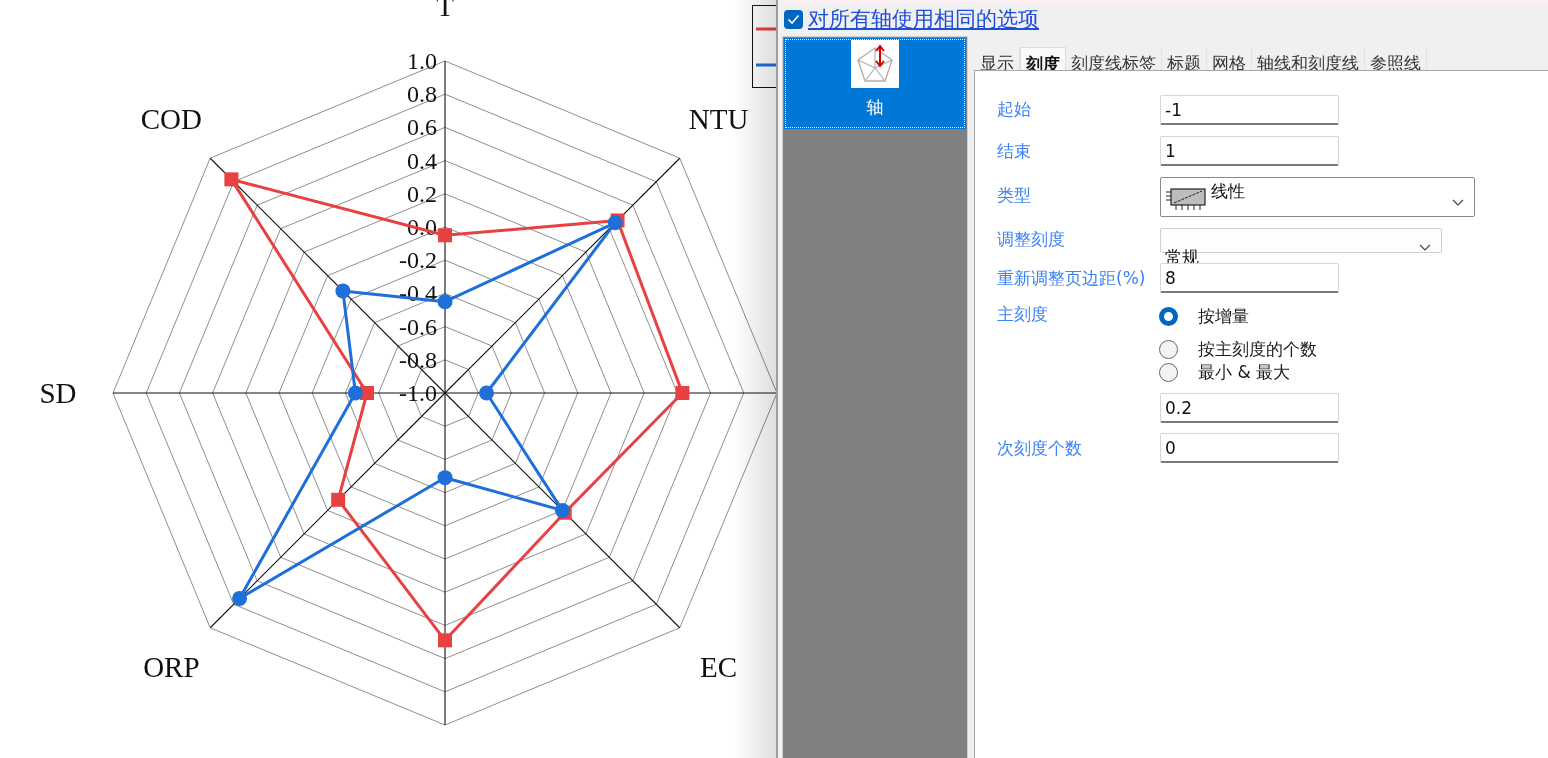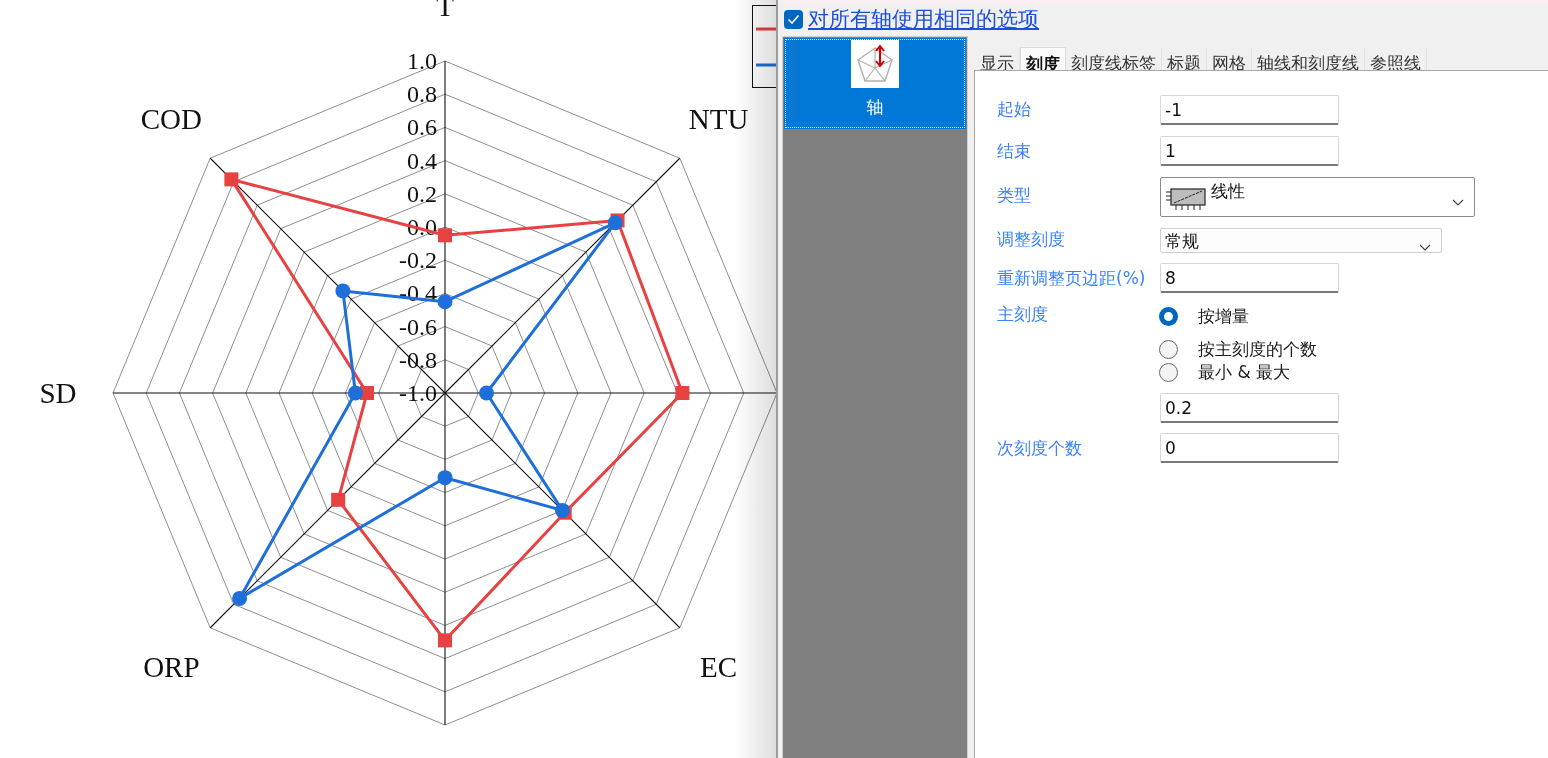--- a/index.html
+++ b/index.html
@@ -182,21 +182,21 @@
       <span class="val" style="left:50px; top:2px;">线性</span>
       <span class="chev" style="top:14px;">
         <svg width="12" height="8" viewBox="0 0 12 8">
             <polyline points="1,1 6,6 11,1" fill="none" stroke="#444" stroke-width="1.2"></polyline>
           </svg>
       </span>
     </div>
 
     <div class="row-label" style="top:157px;">调整刻度</div>
     <div class="combo light" style="top:157px; width:282px; height:25px;">
-      <span class="val" style="left:4px; top:1px;">常规</span>
+      <span class="val" style="left:4px; top:17px;">常规</span>
       <span class="chev" style="top:8px;">
         <svg width="12" height="8" viewBox="0 0 12 8">
             <polyline points="1,1 6,6 11,1" fill="none" stroke="#444" stroke-width="1.2"></polyline>
           </svg>
       </span>
     </div>
 
     <div class="row-label" style="top:196px;">重新调整页边距(%)</div>
     <input class="txt" style="top: 192px;" type="text" value="8">
 

